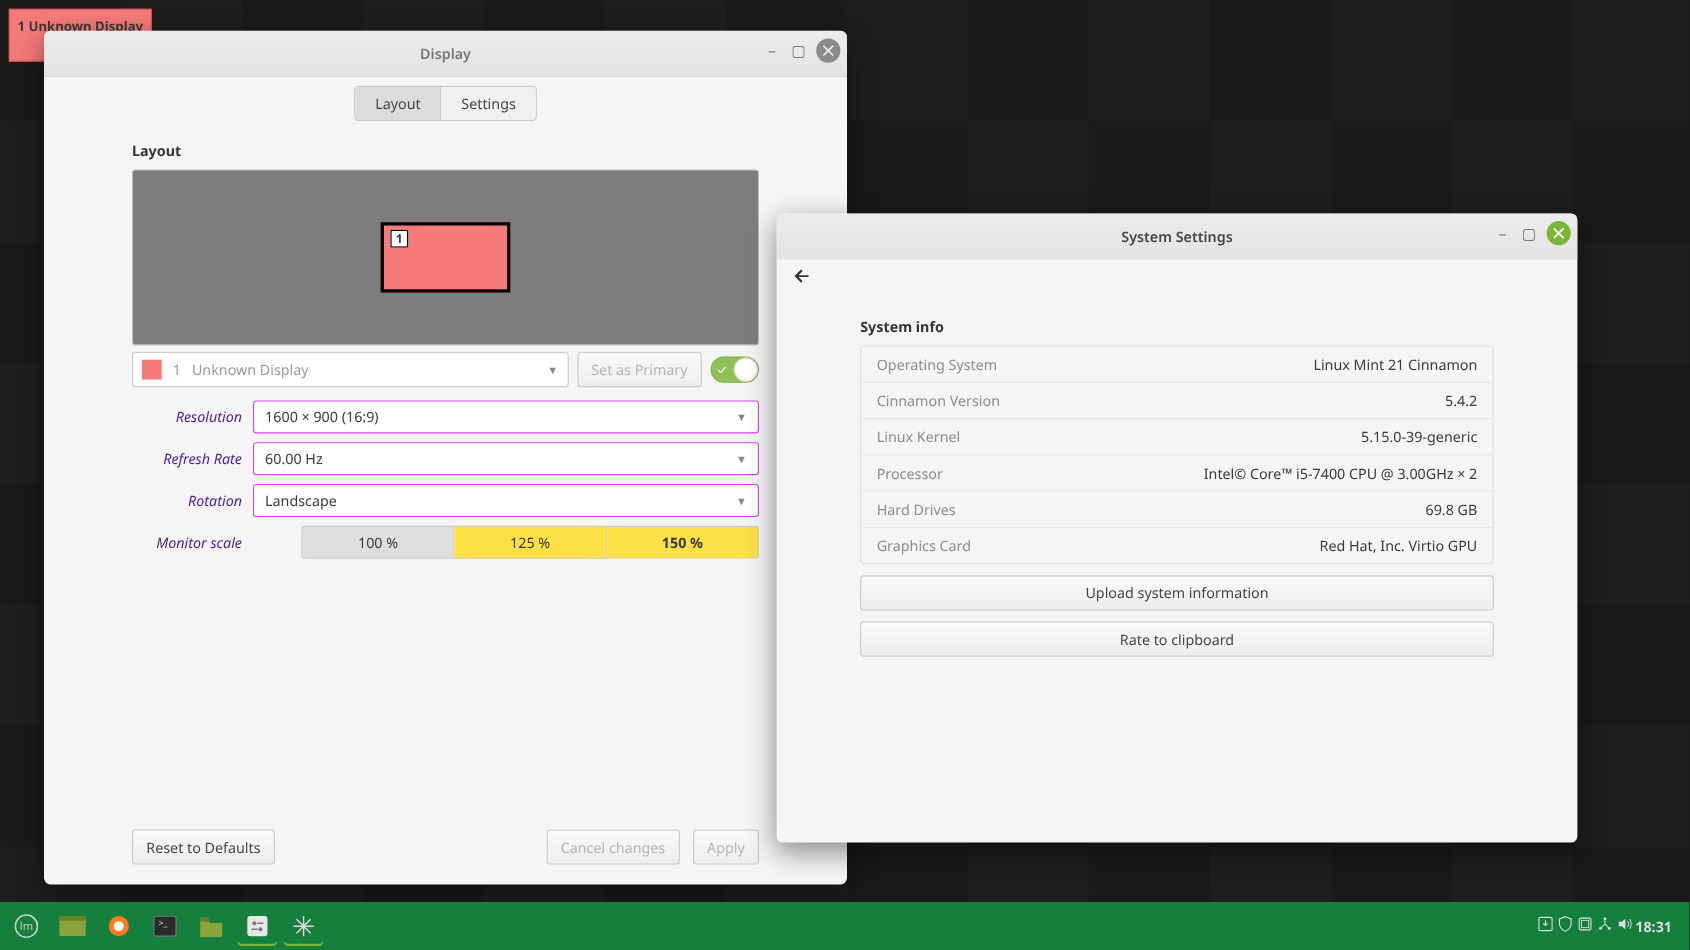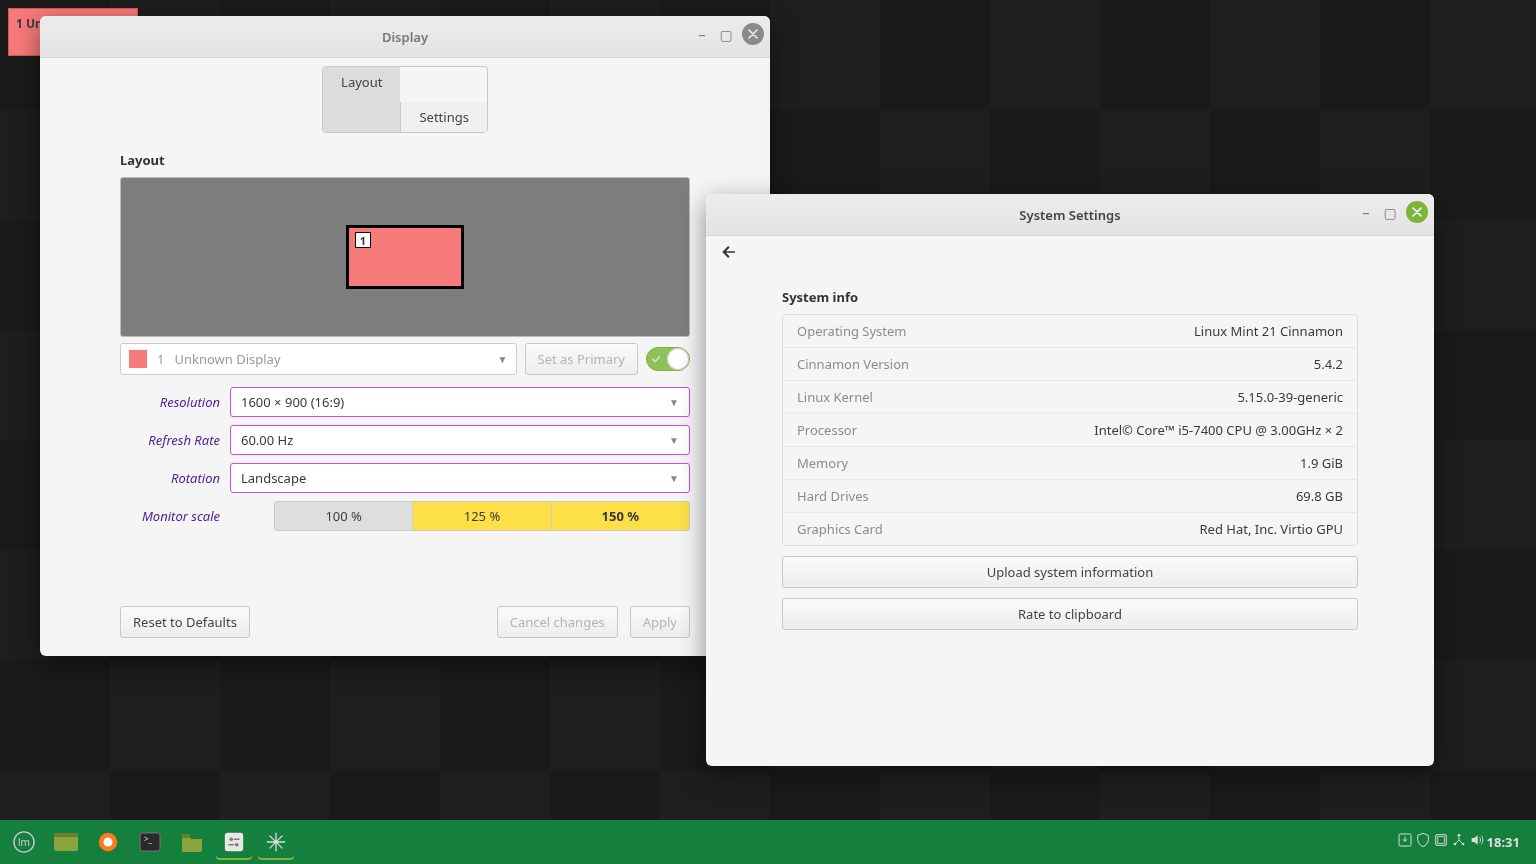--- a/index.html
+++ b/index.html
@@ -48,24 +48,24 @@
   .wc-btn { width: 16px; height: 16px; display:flex;align-items:center;justify-content:center; color:#7a7a7a; font-size:14px; cursor:pointer;}
   .wc-close { width: 22px; height: 22px; border-radius: 50%; background:#8a8a8a; color:#e6e6e6; }
   .wc-close-green { background:#7db53b; }
   
   .tabs {
     display:inline-flex; border:1px solid #c9c9c9; border-radius:4px; overflow:hidden;
     margin: 0 auto;
   }
   .tab { padding: 6px 18px; background:#f0f0f0; cursor:pointer; font-size:13px; color:#444;}
   .tab.active { background:#dcdcdc; }
-  .tab + .tab { border-left:1px solid #c9c9c9;margin-top:35px;}
-
-  
-  #win-display { top: 16px; left: 40px; width: 730px; height: 640px; }
+  .tab + .tab { border-left:1px solid #c9c9c9;}
+
+  
+  #win-display { top: 28px; left: 40px; width: 730px; height: 776px; }
   #win-display .header-stack { display:flex; flex-direction:column; align-items:center; flex:0 0 auto;}
   #win-display .tabs { margin: 8px 0 12px; }
   #win-display .content { padding: 0 80px 18px; flex:1; display:flex; flex-direction:column; }
   .section-title { font-weight:700; font-size:13px; margin:6px 0 8px; color:#333;}
   .monitor-area {
     background:#7d7d7d; border:1px solid #bbb; border-radius:3px;
     height:160px; display:flex; align-items:center; justify-content:center;
   }
   .monitor-box {
     width:118px; height:64px; background:#f77a7a; border:3px solid #000; position:relative;
@@ -252,24 +252,20 @@
         </div>
         <div class="info-row">
           <span class="k">Linux Kernel</span>
           <span class="v">5.15.0-39-generic</span>
         </div>
         <div class="info-row">
           <span class="k">Processor</span>
           <span class="v">Intel© Core™ i5-7400 CPU @ 3.00GHz × 2</span>
         </div>
         <div class="info-row">
-          <span class="k">Memory</span>
-          <span class="v">1.9 GiB</span>
-        </div>
-        <div class="info-row">
           <span class="k">Hard Drives</span>
           <span class="v">69.8 GB</span>
         </div>
         <div class="info-row">
           <span class="k">Graphics Card</span>
           <span class="v">Red Hat, Inc. Virtio GPU</span>
         </div>
       </div>
     <button class="btn wide-btn">Upload system information</button>
     <button class="btn wide-btn">Rate to clipboard</button>

